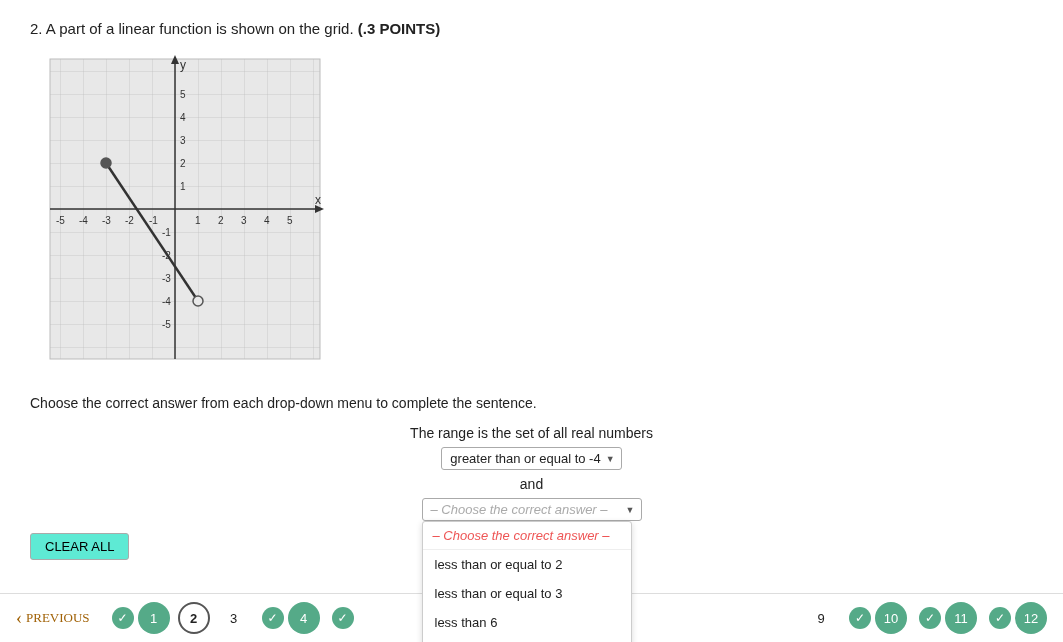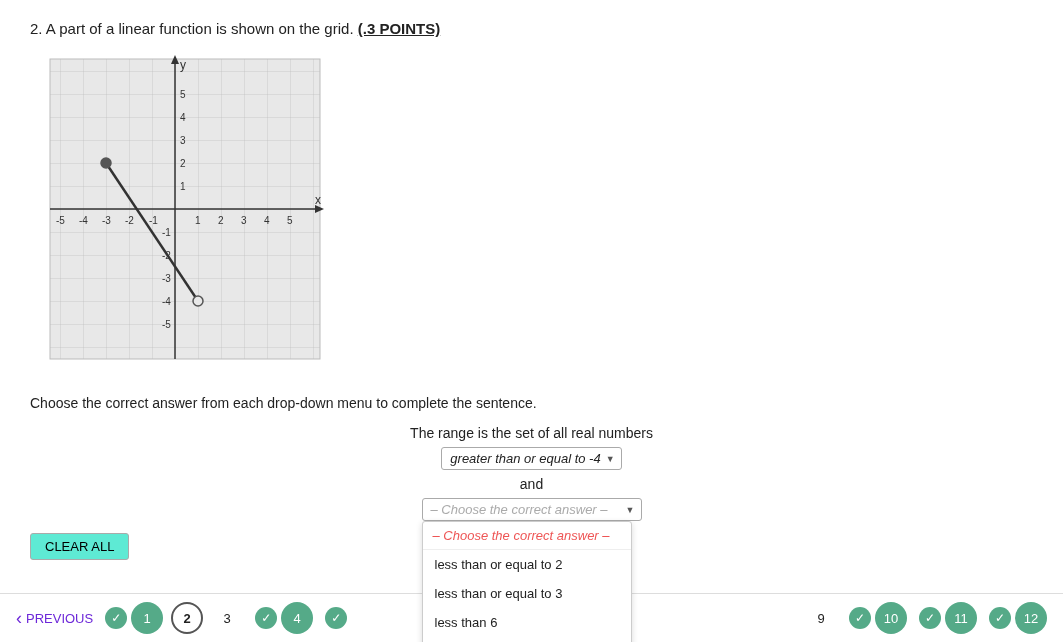--- a/index.html
+++ b/index.html
@@ -18,21 +18,20 @@
       min-height: 642px;
       position: relative;
     }
     .question-header {
       font-size: 15px;
       font-weight: 500;
       margin-bottom: 12px;
     }
     .question-header span.points {
       font-weight: 700;
-      text-decoration: underline;
     }
     .graph-area {
       display: flex;
       margin-bottom: 16px;
     }
     .grid-container {
       position: relative;
       width: 300px;
       height: 330px;
     }
@@ -61,21 +60,20 @@
       display: inline-block;
       background: #fff;
       border: 1px solid #aaa;
       border-radius: 3px;
       padding: 3px 20px 3px 8px;
       font-size: 13px;
       cursor: pointer;
       position: relative;
       user-select: none;
       min-width: 180px;
-      font-style: italic;
     }
     .dropdown::after {
       content: '▼';
       font-size: 9px;
       position: absolute;
       right: 6px;
       top: 50%;
       transform: translateY(-50%);
       color: #555;
     }
@@ -128,23 +126,24 @@
       display: flex;
       align-items: center;
       padding: 8px 16px;
       gap: 8px;
     }
     .nav-prev {
       display: flex;
       align-items: center;
       gap: 4px;
       font-size: 13px;
-      color: #6d28d9;
-      cursor: pointer;
-      margin-right: 0;
+      color: #a16207;
+      cursor: pointer;
+      margin-right: 10px;
+      font-family: Liberation Serif, serif;
     }
     .nav-prev::before {
       content: '‹';
       font-size: 18px;
     }
     .nav-num {
       width: 32px;
       height: 32px;
       border-radius: 50%;
       display: flex;

